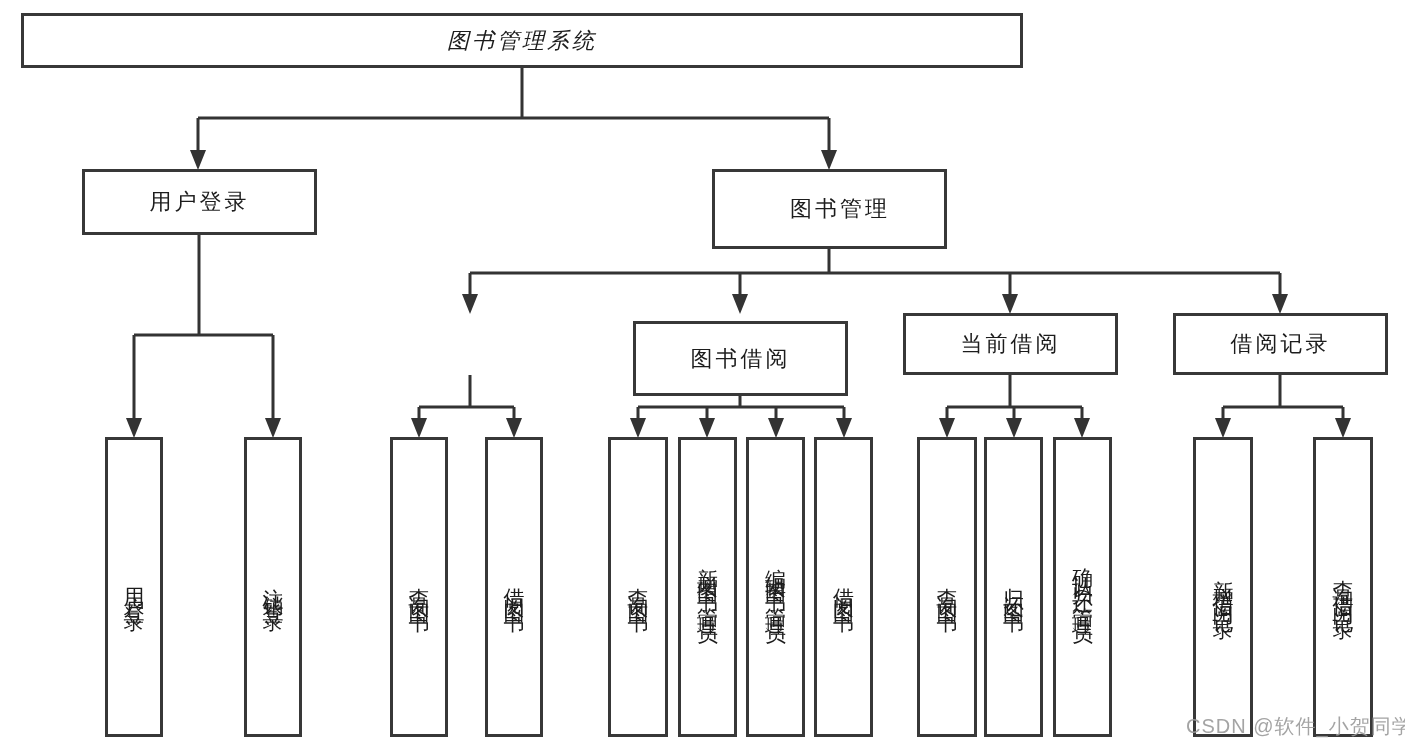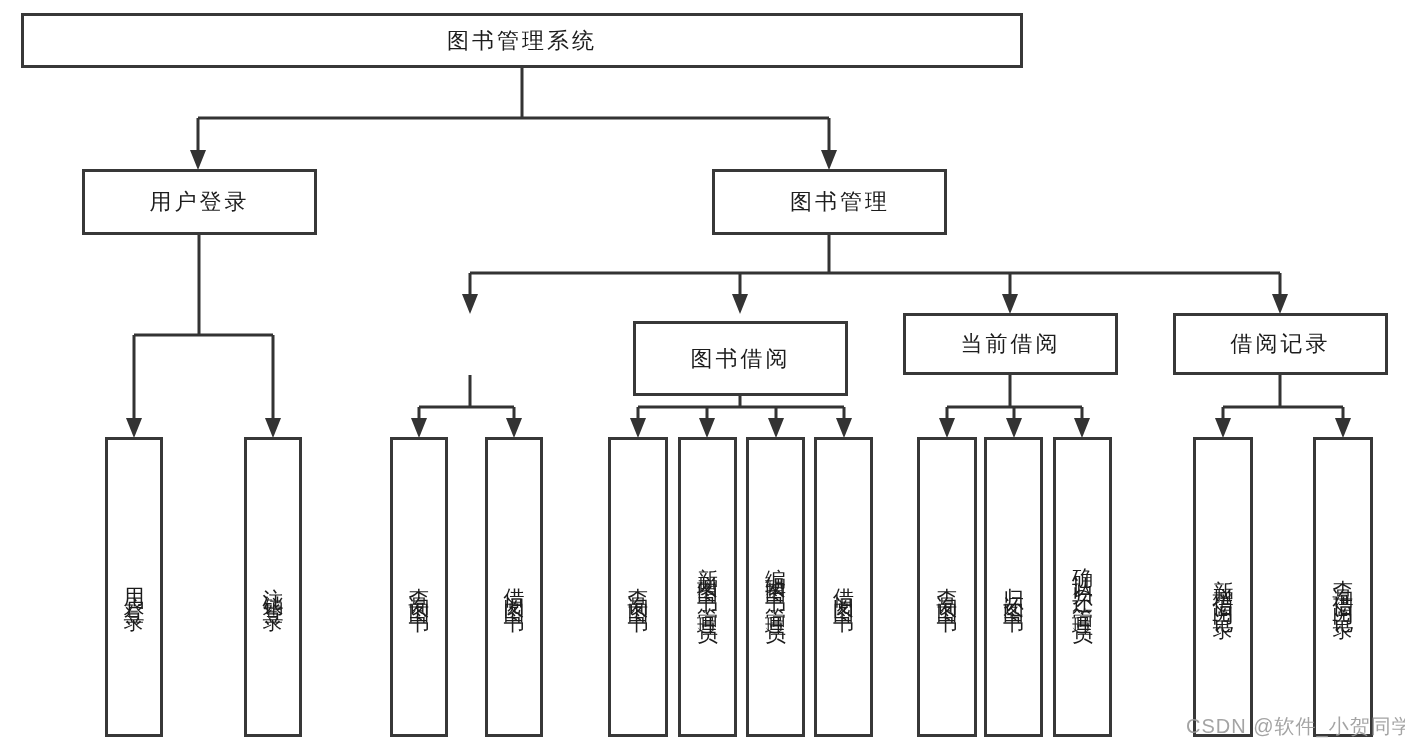--- a/index.html
+++ b/index.html
@@ -32,24 +32,24 @@
     z-index: 2;
   }
   .node.vert {
     writing-mode: vertical-rl;
     text-orientation: mixed;
     font-size: 21px;
     letter-spacing: 8px;
     white-space: normal;
   }
   
-  .n-root       { left: 21px;   top: 13px;  width: 1002px; height: 55px; }
+  .n-root       { left: 21px;   top: 13px;  width: 1002px; height: 55px; font-style: italic; }
   
   .n-userlogin  { left: 82px;   top: 169px; width: 235px;  height: 66px; }
-  .n-bookmgmt   { left: 712px;  top: 169px; width: 235px;  height: 66px; padding-left: 21px; }
+  .n-bookmgmt   { left: 712px;  top: 169px; width: 235px;  height: 80px; padding-left: 21px; }
   
   .n-newbooks   { left: 363px;  top: 313px; width: 215px;  height: 62px; }
   .n-bookborrow { left: 633px;  top: 321px; width: 215px;  height: 75px; }
   .n-curborrow  { left: 903px;  top: 313px; width: 215px;  height: 62px; }
   .n-records    { left: 1173px; top: 313px; width: 215px;  height: 62px; }
   
   .lf-login     { left: 105px;  top: 437px; width: 58px; height: 300px; }
   .lf-logout    { left: 244px;  top: 437px; width: 58px; height: 300px; }
   .lf-nb-query  { left: 390px;  top: 437px; width: 58px; height: 300px; }
   .lf-nb-borrow { left: 485px;  top: 437px; width: 58px; height: 300px; }

